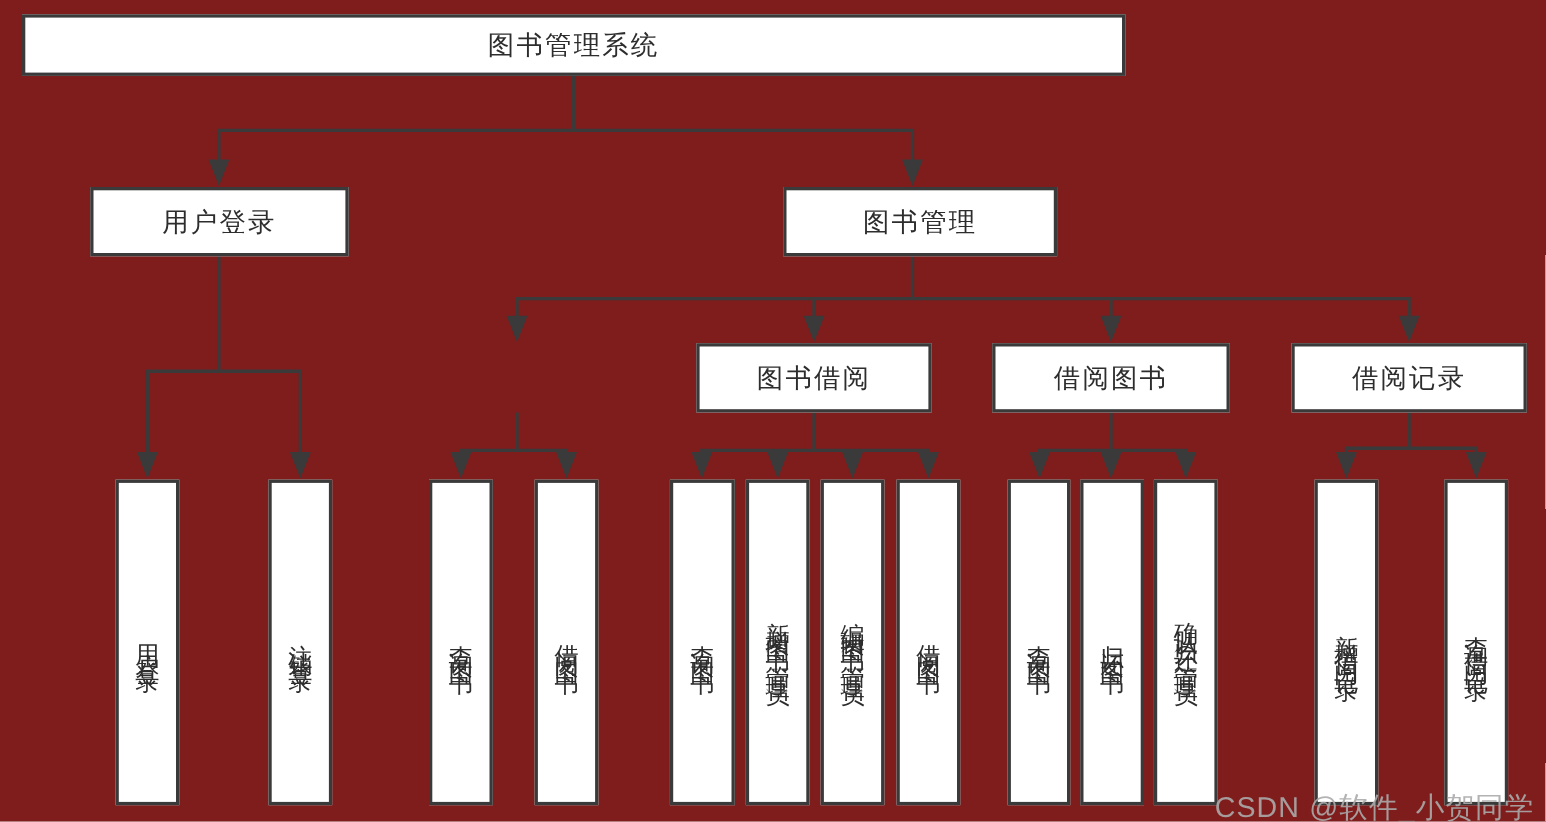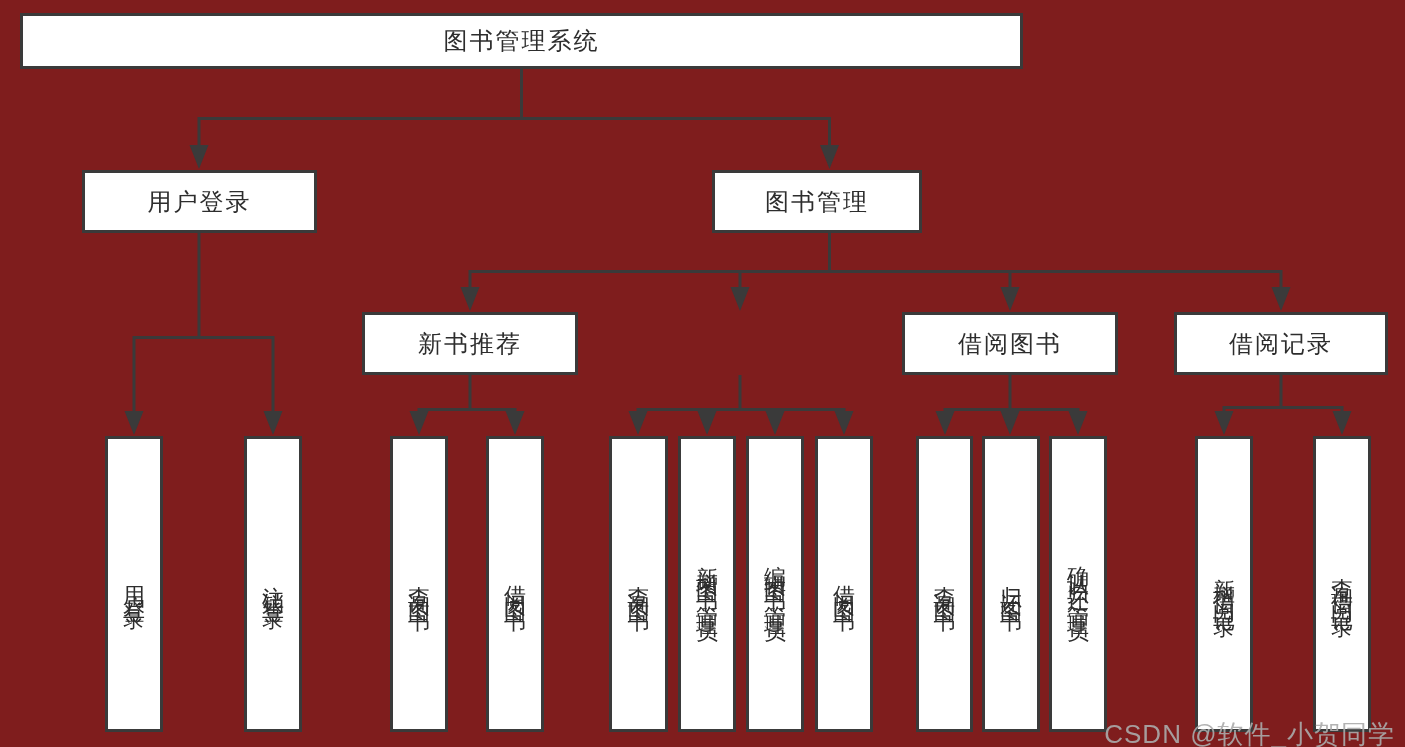--- a/index.html
+++ b/index.html
@@ -64,26 +64,26 @@
     </g>
   </svg>
 
   <div class="box hbox" style="left:20px;top:13px;width:1003px;height:56px">
     <span>图书管理系统</span>
   </div>
 
   <div class="box hbox" style="left:82px;top:170px;width:235px;height:63px">
     <span>用户登录</span>
   </div>
-  <div class="box hbox" style="left:712px;top:170px;width:210px;height:63px">
+  <div class="box hbox" style="left:712px;top:170px;width:249px;height:63px">
     <span>图书管理</span>
   </div>
 
-  <div class="box hbox" style="left:362px;top:312px;width:216px;height:63px">
-    <span>新书推荐</span>
+  <div class="box hbox" style="left:633px;top:312px;width:214px;height:63px">
+    <span>图书借阅</span>
   </div>
   <div class="box hbox" style="left:902px;top:312px;width:216px;height:63px">
     <span>借阅图书</span>
   </div>
   <div class="box hbox" style="left:1174px;top:312px;width:214px;height:63px">
     <span>借阅记录</span>
   </div>
 
   <div class="box leaf" style="left:105px">
     <span class="vtext">用户登录</span>

